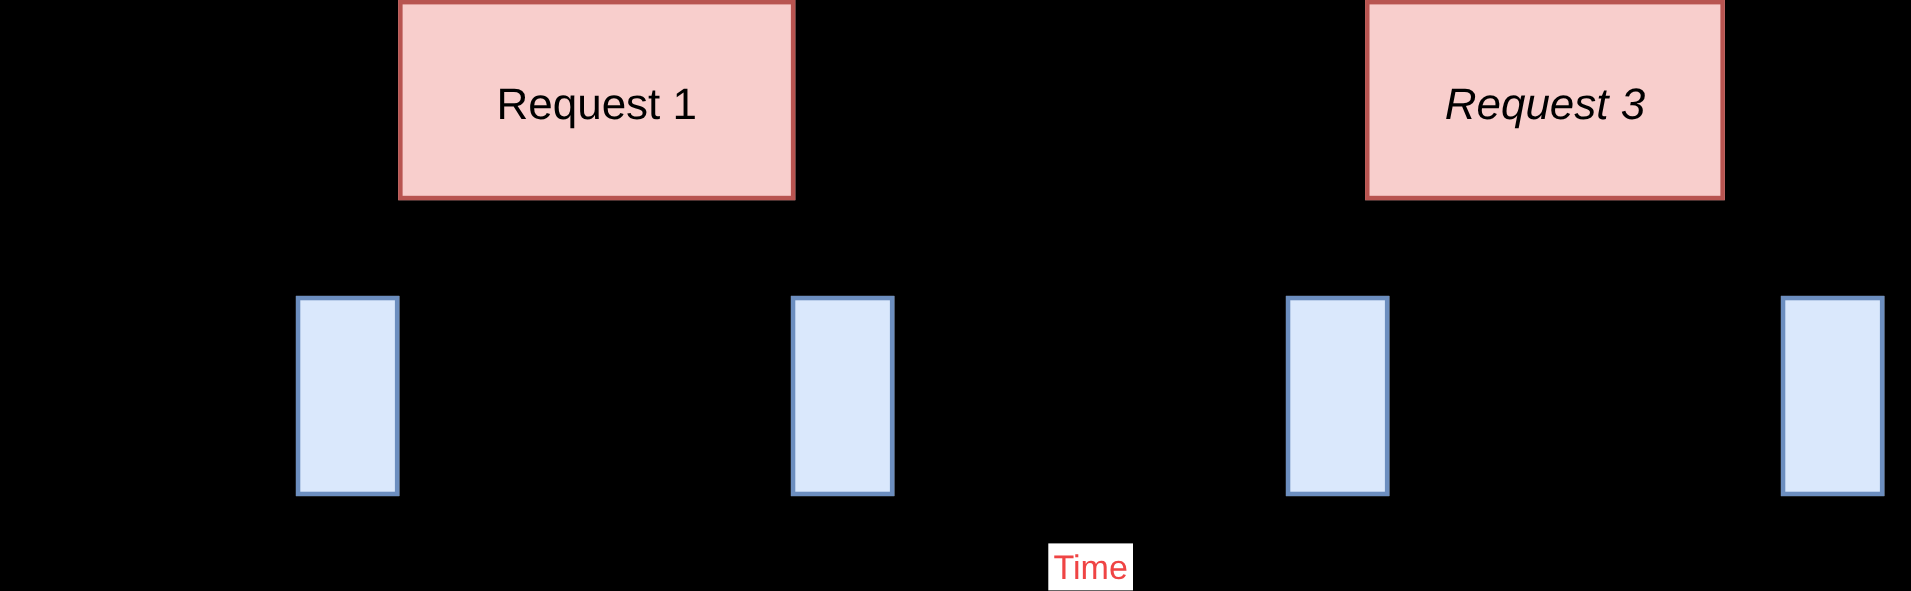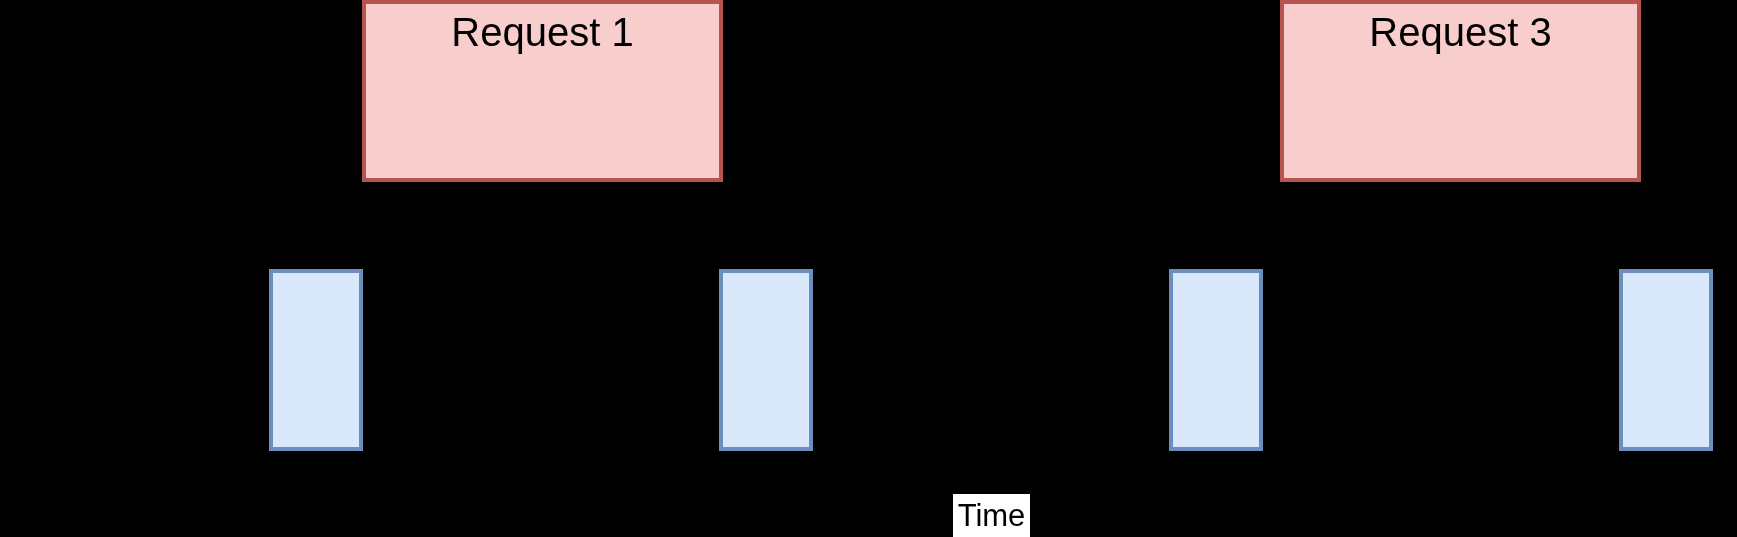--- a/index.html
+++ b/index.html
@@ -16,33 +16,33 @@
     font-family: "Liberation Sans", sans-serif;
   }
   .req {
     position: absolute;
     top: 0;
     height: 182px;
     box-sizing: border-box;
     background: #f8cecc;
     border: 4px solid #b85450;
     display: flex;
-    align-items: flex-start;
+    align-items: center;
     justify-content: center;
   }
   .req-label {
     color: #000000;
     font-size: 40px;
     line-height: 1;
     white-space: nowrap;
     padding-top: 8px; 
   }
   .req1 { left: 362px;  width: 361px; }
   .req2 { left: 810px;  width: 360px; }
-  .req3 { left: 1280px; width: 361px; }
+  .req3 { left: 1241px; width: 327px; font-style: italic; }
 
   .gap {
     position: absolute;
     top: 269px;
     width: 94px;
     height: 182px;
     box-sizing: border-box;
     background: #dae8fc;
     border: 4px solid #6c8ebf;
   }
@@ -56,21 +56,21 @@
     left: 953px;
     top: 494px;
     width: 77px;
     height: 43px;
     background: #ffffff;
     display: flex;
     align-items: center;
     justify-content: center;
   }
   .time-chip span {
-    color: #000000;
+    color: #ef4444;
     font-size: 31px;
     line-height: 1;
     white-space: nowrap;
   }
 </style>
 </head>
 <body>
 
 <div class="canvas">
 

